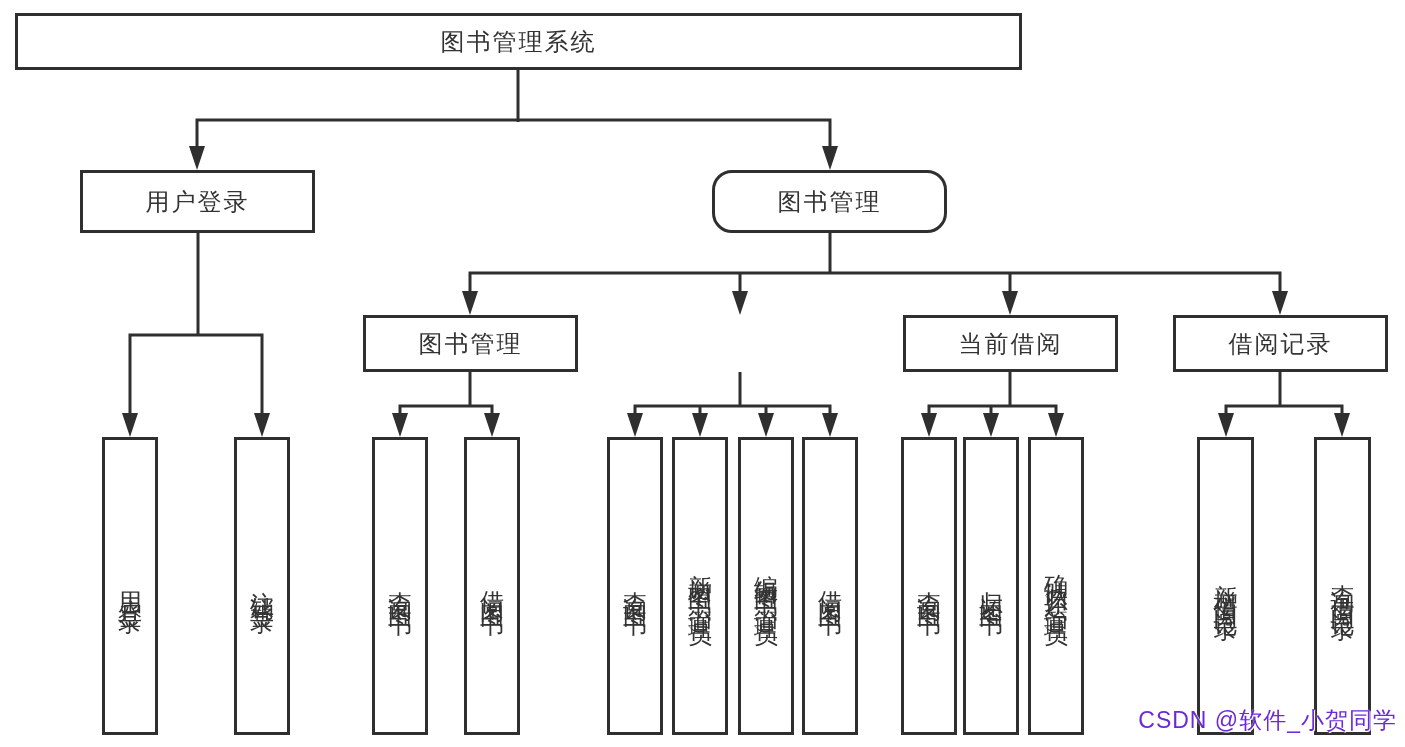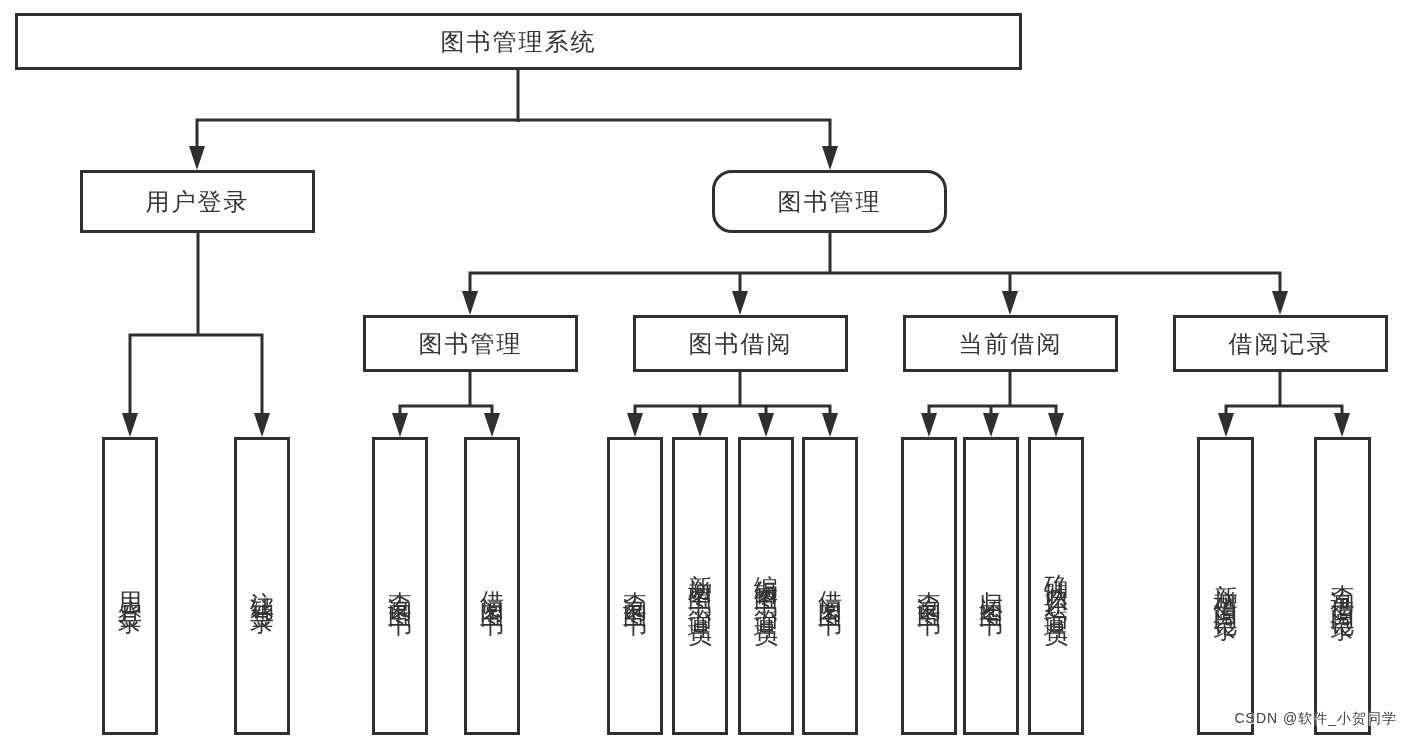--- a/index.html
+++ b/index.html
@@ -33,23 +33,23 @@
     writing-mode: vertical-rl;
     text-orientation: mixed;
     font-size: 24px;
     letter-spacing: 7px;
     line-height: 1;
     color: #333333;
   }
   .watermark {
     position: absolute;
     right: 8px;
-    bottom: 17px;
-    font-size: 14px;
-    color: #404040;
+    bottom: 9px;
+    font-size: 23px;
+    color: #6d28d9;
     letter-spacing: 1px;
     text-shadow: 0 0 2px #ffffff, 1px 1px 0 #ffffff;
     z-index: 5;
     white-space: nowrap;
   }
 </style>
 </head>
 <body>
 
 <div id="canvas">
@@ -91,23 +91,20 @@
 
   <div class="node h" style="left:80px; top:170px; width:235px; height:63px;">
     <span>用户登录</span>
   </div>
   <div class="node h" style="left:712px; top:170px; width:235px; height:63px;border-radius:20px;">
     <span>图书管理</span>
   </div>
 
   <div class="node h" style="left:363px; top:315px; width:215px; height:57px;">
     <span>图书管理</span>
-  </div>
-  <div class="node h" style="left:633px; top:315px; width:215px; height:57px;">
-    <span>图书借阅</span>
   </div>
   <div class="node h" style="left:903px; top:315px; width:215px; height:57px;align-items:center;">
     <span>当前借阅</span>
   </div>
   <div class="node h" style="left:1173px; top:315px; width:215px; height:57px;font-family:Liberation Mono, monospace;">
     <span>借阅记录</span>
   </div>
 
   <div class="node v" style="left:102px; top:437px; width:56px; height:298px;">
     <span>用户登录</span>

